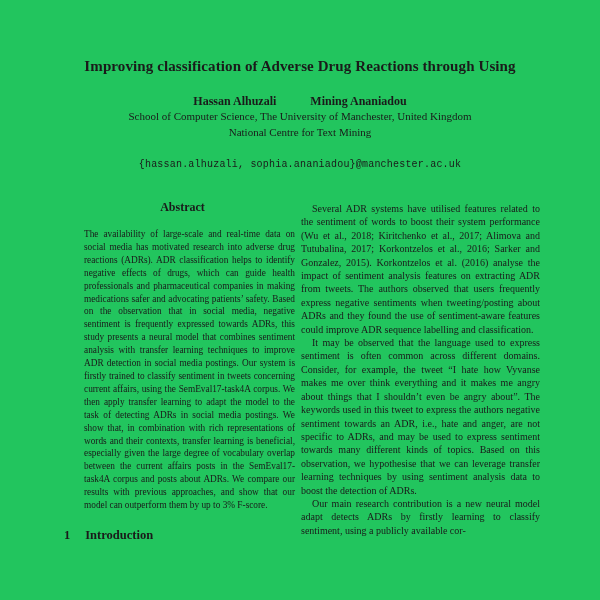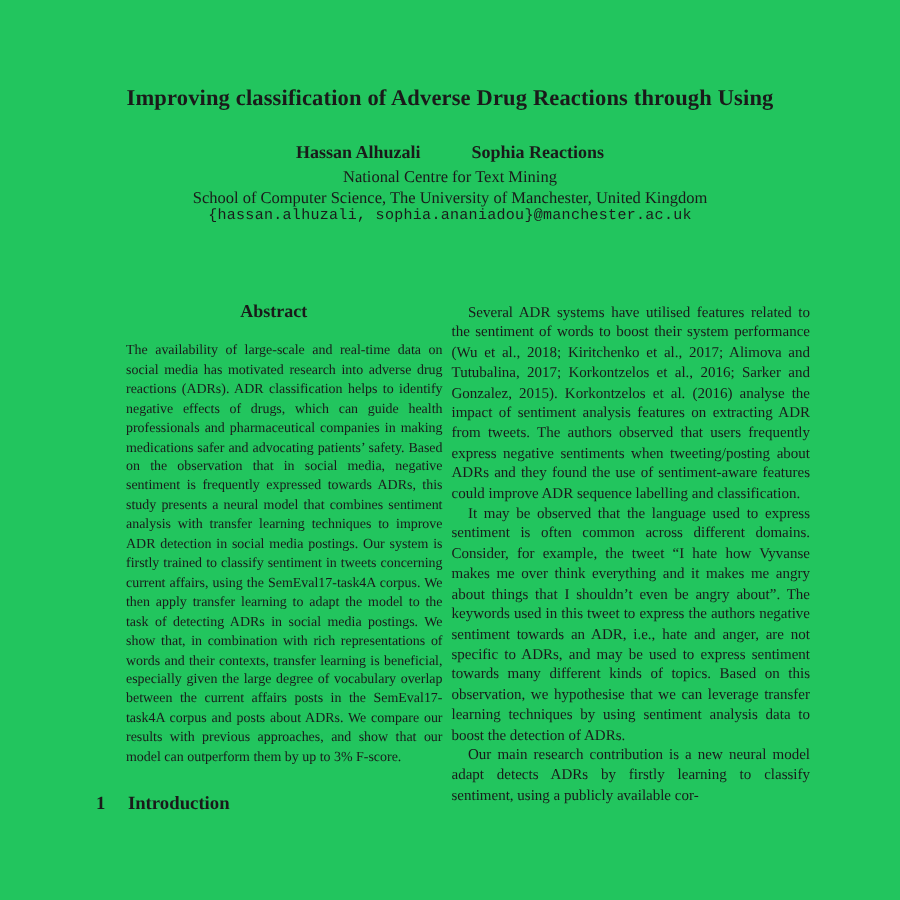--- a/index.html
+++ b/index.html
@@ -28,21 +28,21 @@
     margin-top: 19px;
     display: flex;
     justify-content: center;
     gap: 34px;
     font-weight: bold;
     font-size: 12px;
   }
   .affil { font-size: 11px; line-height: 13px; margin-top: 1px; }
   .affil.first { margin-top: 3px; }
   .email {
-    margin-top: 0;
+    margin-top: 20px;
     font-family: "Liberation Mono", "DejaVu Sans Mono", monospace;
     font-size: 10px;
     letter-spacing: 0.2px;
   }
   .columns {
     position: absolute;
     top: 197px; left: 64px; bottom: 0;
     width: 476px;
     display: flex;
     overflow: hidden;
@@ -81,24 +81,24 @@
 <body>
 
 <div class="page">
 
   <header class="paper-header">
     <h1 class="paper-title">
       <span class="tl">Improving classification of Adverse Drug Reactions through Using</span>
     </h1>
     <div class="authors">
       <span>Hassan Alhuzali</span>
-      <span>Sophia Reactions</span>
+      <span>Mining Ananiadou</span>
     </div>
+    <div class="affil">School of Computer Science, The University of Manchester, United Kingdom</div>
     <div class="affil first">National Centre for Text Mining</div>
-    <div class="affil">School of Computer Science, The University of Manchester, United Kingdom</div>
     <div class="email">{hassan.alhuzali, sophia.ananiadou}@manchester.ac.uk</div>
   </header>
 
   <div class="columns">
 
     <div class="col-left">
       <div class="abstract-heading">Abstract</div>
       <p class="abstract-text">The availability of large-scale and real-time data on social media has motivated research into adverse drug reactions (ADRs). ADR classification helps to identify negative effects of drugs, which can guide health professionals and pharmaceutical companies in making medications safer and advocating patients’ safety. Based on the observation that in social media, negative sentiment is frequently expressed towards ADRs, this study presents a neural model that combines sentiment analysis with transfer learning techniques to improve ADR detection in social media postings. Our system is firstly trained to classify sentiment in tweets concerning current affairs, using the SemEval17-task4A corpus. We then apply transfer learning to adapt the model to the task of detecting ADRs in social media postings. We show that, in combination with rich representations of words and their contexts, transfer learning is beneficial, especially given the large degree of vocabulary overlap between the current affairs posts in the SemEval17-task4A corpus and posts about ADRs. We compare our results with previous approaches, and show that our model can outperform them by up to 3% F-score.</p>
       <div class="section-heading">
         <span>1</span>

